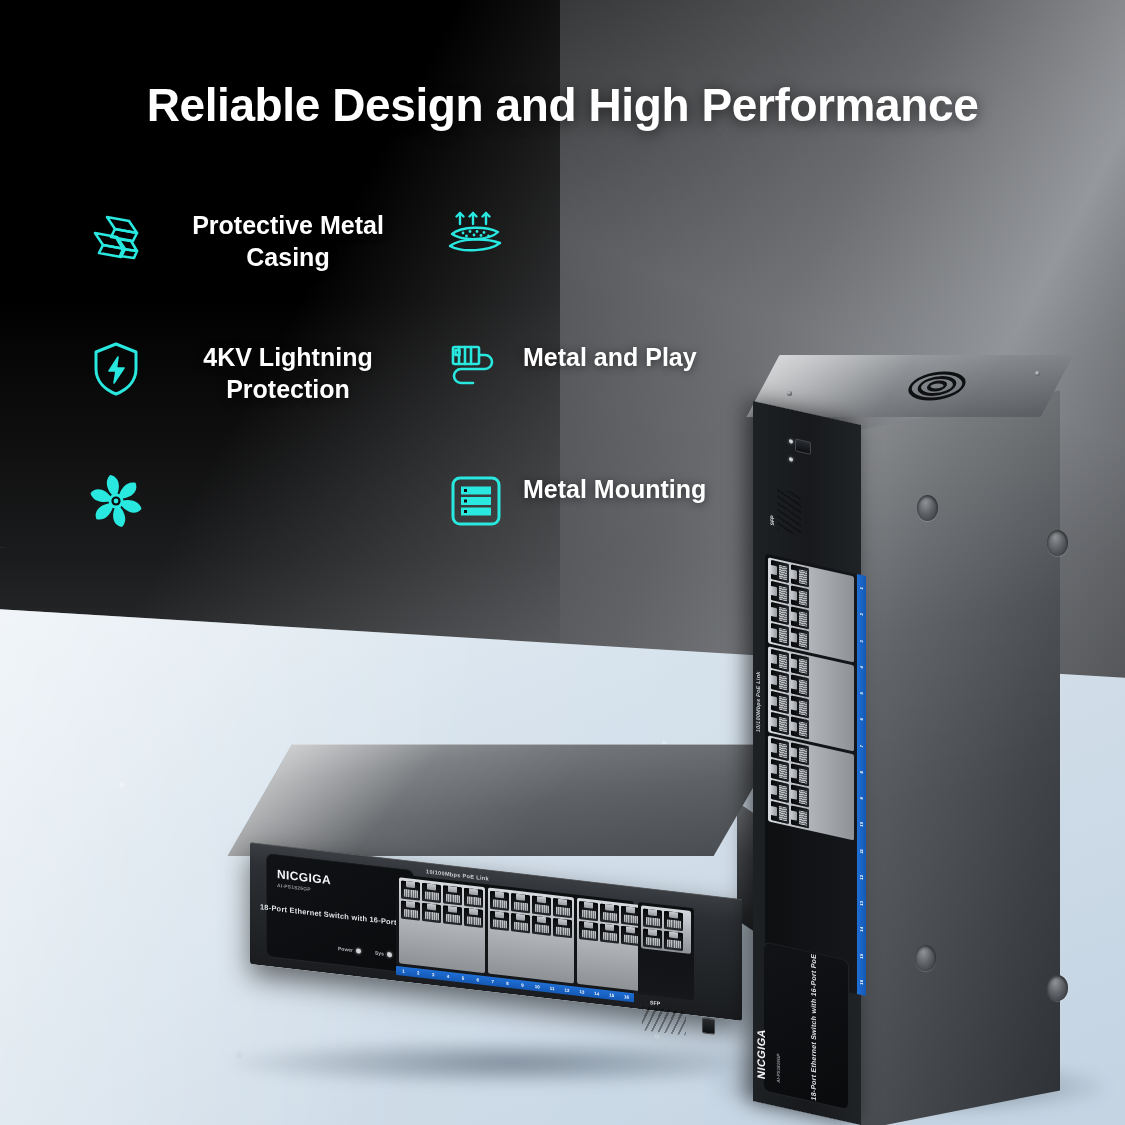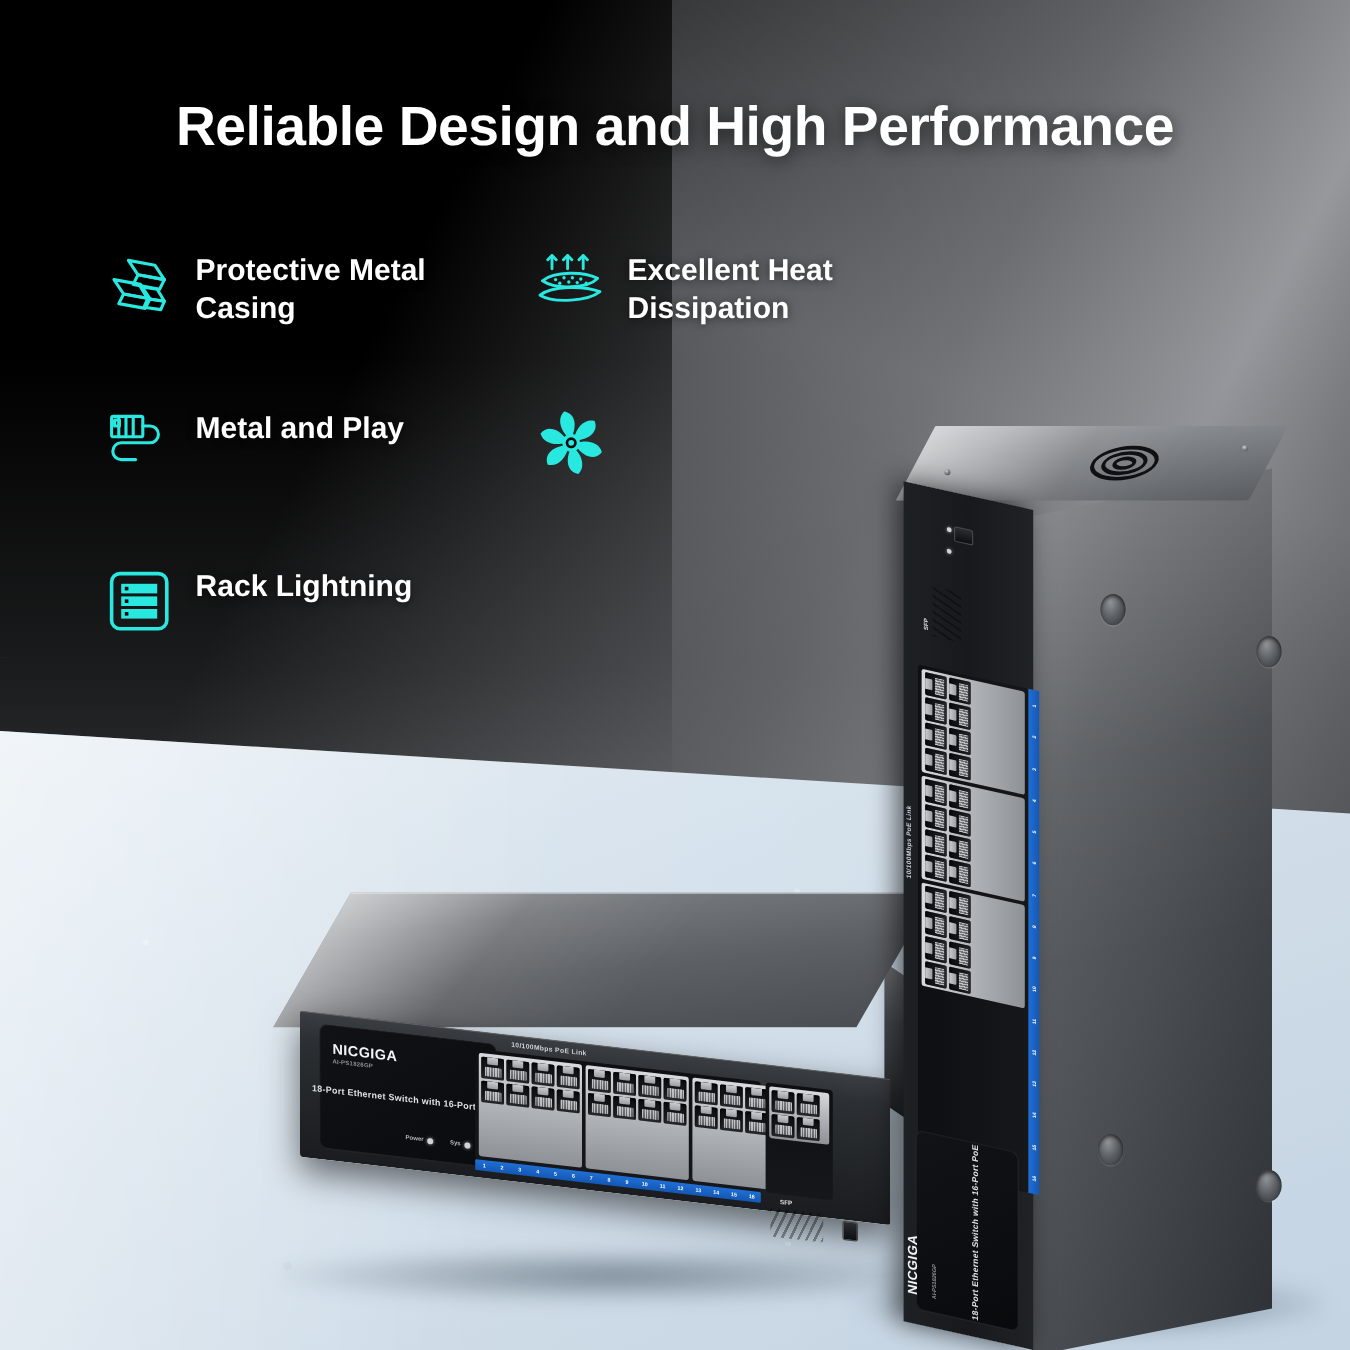--- a/index.html
+++ b/index.html
@@ -79,21 +79,21 @@
     font-size:46px; font-weight:bold; letter-spacing:-0.4px;
     font-family:"Liberation Sans", sans-serif;
     text-shadow:0 2px 14px rgba(0,0,0,0.6);
   }
 
   
   .features {
     position:absolute; left:85px; top:200px; width:720px;
     display:grid; grid-template-columns:360px 360px; grid-auto-rows:132px;
   }
-  .feat { display:flex; align-items:flex-start; gap:16px; padding-top:6px; }
+  .feat { display:flex; align-items:flex-start; gap:16px; padding-top:6px;text-align:center; }
   .feat-icon { width:62px; height:62px; flex:0 0 62px; display:flex; align-items:center; justify-content:center; }
   .feat-icon svg { display:block; }
   .feat-label {
     color:#fff; font-size:25px; font-weight:bold; line-height:1.26;
     max-width:250px; padding-top:4px;
     text-shadow:0 1px 8px rgba(0,0,0,0.55);
   }
 
   
   .sw-h { position:absolute; left:250px; top:744px; width:510px; height:330px; }
@@ -413,23 +413,31 @@
           <circle cx="17" cy="23" r="1.4" fill="#28E8E0" stroke="none"></circle>
           <circle cx="24" cy="21.5" r="1.4" fill="#28E8E0" stroke="none"></circle>
           <circle cx="31" cy="21.5" r="1.4" fill="#28E8E0" stroke="none"></circle>
           <circle cx="38" cy="22.5" r="1.4" fill="#28E8E0" stroke="none"></circle>
           <circle cx="20.5" cy="26" r="1.4" fill="#28E8E0" stroke="none"></circle>
           <circle cx="28" cy="25" r="1.4" fill="#28E8E0" stroke="none"></circle>
           <circle cx="35" cy="25.5" r="1.4" fill="#28E8E0" stroke="none"></circle>
           <circle cx="42.5" cy="26" r="1.4" fill="#28E8E0" stroke="none"></circle>
         </svg>
       </span>
-      <span class="feat-label">Excellent Heat Dissipation</span>
-    </div>
-
+    </div>
+
+    <div class="feat">
+      <span class="feat-icon">
+        <svg width="50" height="56" viewBox="0 0 50 56" fill="none" stroke="#28E8E0" stroke-width="3" stroke-linejoin="round" stroke-linecap="round">
+          <path d="M25 3 L45 11 V28 C45 41, 35 49, 25 53 C15 49, 5 41, 5 28 V11 Z"></path>
+          <path d="M27 16 L18 30 H25 L23 42 L33 27 H25.5 Z" fill="#28E8E0" stroke="#28E8E0" stroke-width="1.6"></path>
+        </svg>
+      </span>
+      <span class="feat-label">4KV Lightning Protection</span>
+    </div>
 
     <div class="feat">
       <span class="feat-icon">
         <svg width="58" height="52" viewBox="0 0 58 52" fill="none" stroke="#28E8E0" stroke-width="2.6" stroke-linejoin="round" stroke-linecap="round">
           <rect x="6" y="4" width="26" height="17" rx="1.5"></rect>
           <path d="M12 4 v17 M18 4 v17 M24 4 v17"></path>
           <rect x="8.5" y="7" width="4" height="5"></rect>
           <path d="M32 12 h6 a7 7 0 0 1 0 14 H14 a7 7 0 0 0 0 14 h12"></path>
         </svg>
       </span>
@@ -471,21 +479,21 @@
         <svg width="52" height="52" viewBox="0 0 52 52" fill="none" stroke="#28E8E0" stroke-width="3" stroke-linejoin="round">
           <rect x="3" y="3" width="46" height="46" rx="7"></rect>
           <rect x="11" y="11.5" width="30" height="8" fill="#28E8E0" stroke="none"></rect>
           <rect x="11" y="22" width="30" height="8" fill="#28E8E0" stroke="none"></rect>
           <rect x="11" y="32.5" width="30" height="8" fill="#28E8E0" stroke="none"></rect>
           <rect x="14" y="14" width="3" height="3" fill="#0a0a0a" stroke="none"></rect>
           <rect x="14" y="24.5" width="3" height="3" fill="#0a0a0a" stroke="none"></rect>
           <rect x="14" y="35" width="3" height="3" fill="#0a0a0a" stroke="none"></rect>
         </svg>
       </span>
-      <span class="feat-label">Rack Lightning</span>
+      <span class="feat-label">Metal Mounting</span>
     </div>
 
   </div>
 
   <div class="shadow-h"></div>
   <div class="shadow-v"></div>
 
   <div class="sw-h">
     <div class="sw-h-right"></div>
     <div class="sw-h-top"></div>

